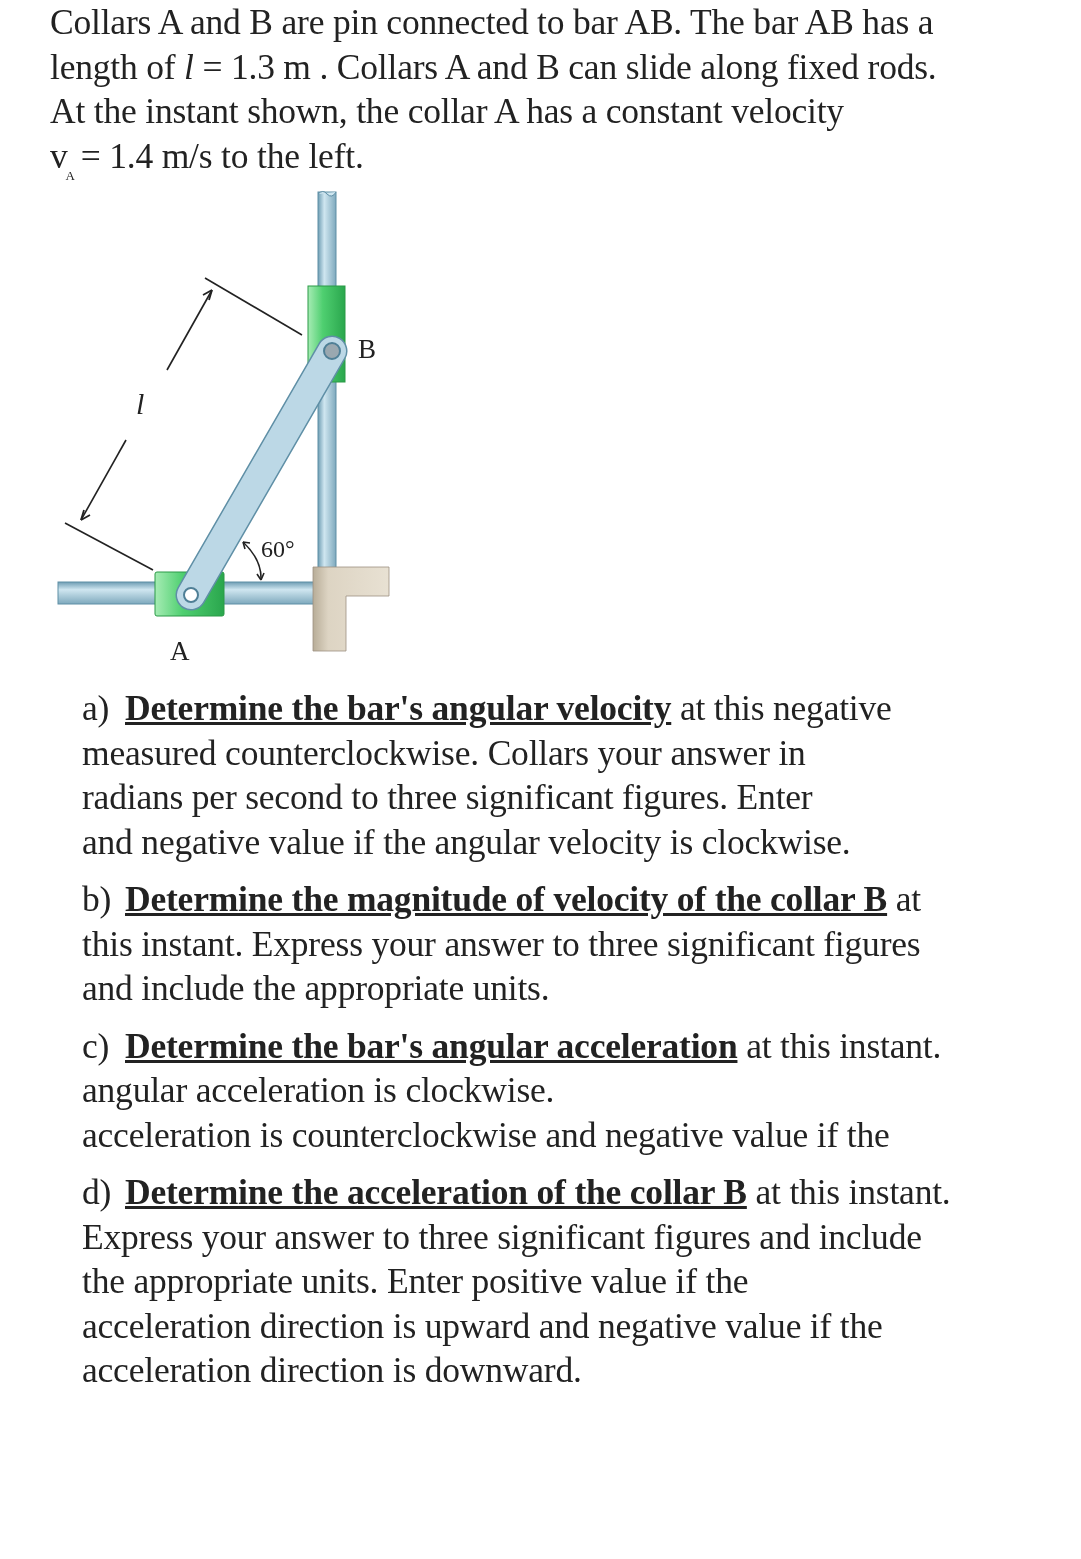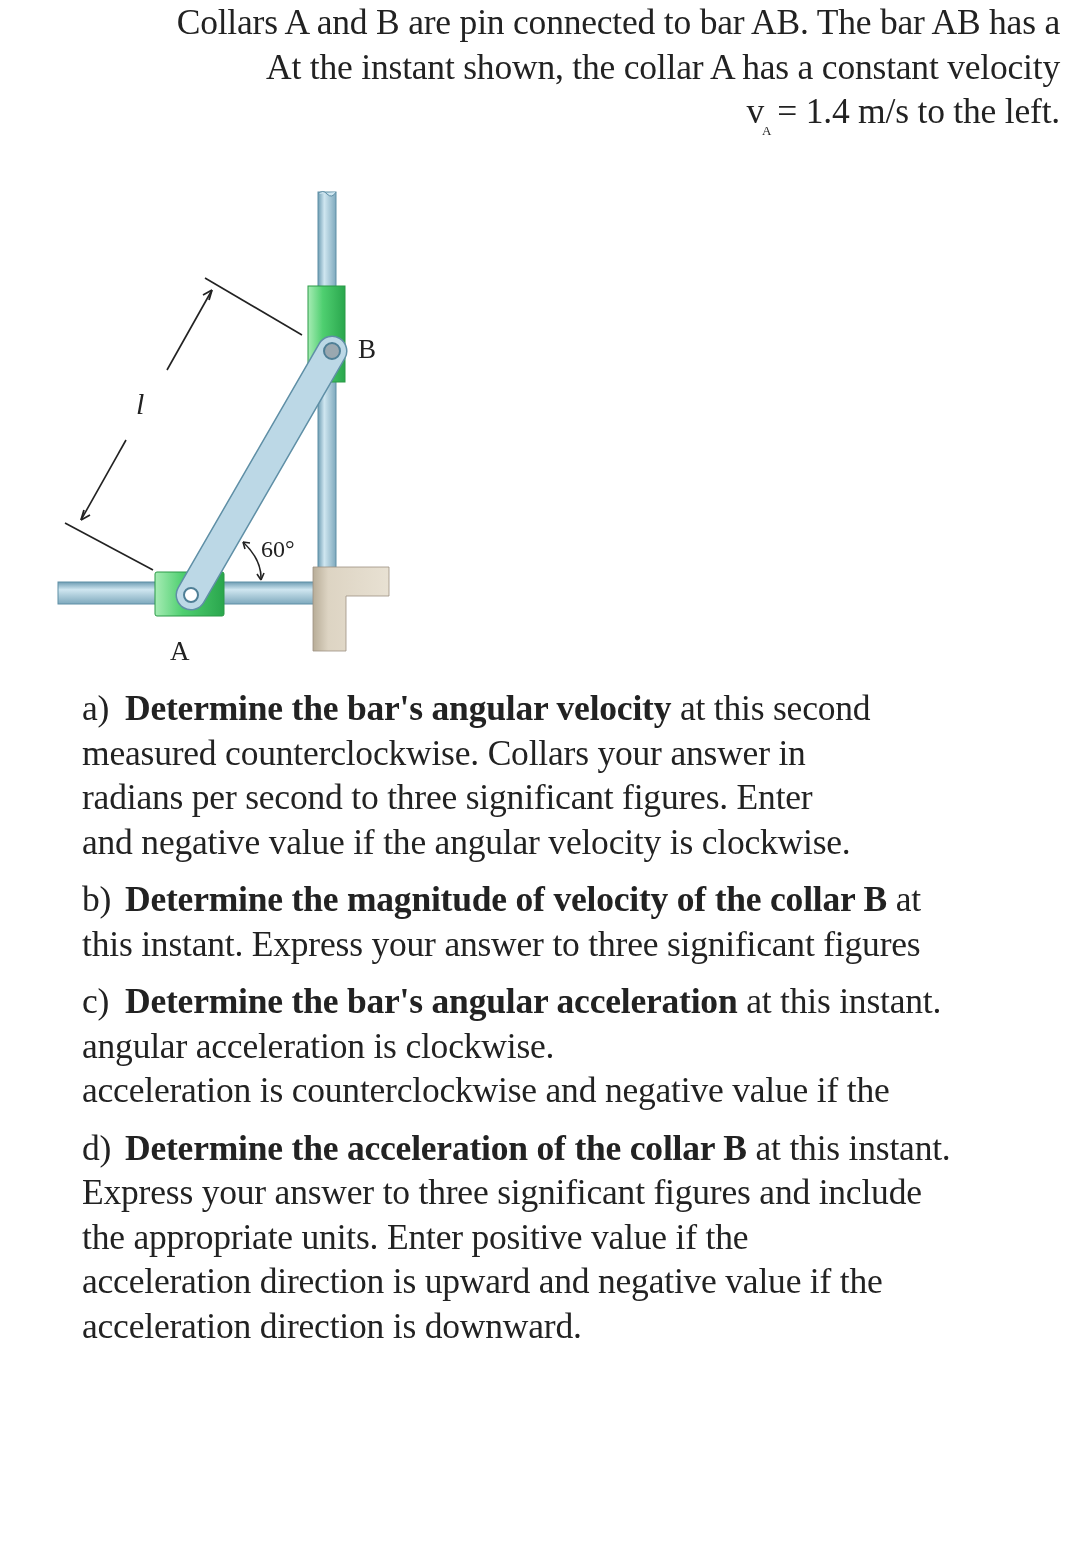--- a/index.html
+++ b/index.html
@@ -5,39 +5,40 @@
     html, body { margin: 0; padding: 0; background: #ffffff; }
     body {
       width: 1081px; height: 1559px; position: relative; overflow: hidden;
       font-family: "Liberation Serif", "DejaVu Serif", serif;
       color: #222222;
     }
     .intro {
       position: absolute; left: 50px; top: 0px; width: 1010px;
       font-size: 35.5px; line-height: 44.5px; letter-spacing: -0.2px;
     }
-    .intro .line { display: block; white-space: nowrap; text-align: right; }
+    .intro .line { display: block; white-space: nowrap; }
     .sub { font-size: 13px; position: relative; top: 12px; margin-left: -2px; margin-right: 6px; }
     .ital { font-style: italic; }
     .figure { position: absolute; left: 40px; top: 180px; width: 380px; height: 490px; }
     .figure svg { display: block; }
     .questions { position: absolute; left: 82px; top: 686px; width: 980px; }
     .q {
       font-size: 35.5px; line-height: 44.5px; letter-spacing: -0.2px;
       padding-left: 43px; text-indent: -43px; margin-bottom: 13px;
     }
     .q .lbl { display: inline-block; width: 43px; text-indent: 0; }
-    .q b { font-weight: bold; }
+    .q b { font-weight: bold; text-decoration: underline; }
     .q .l { display: block; white-space: nowrap; }
   </style>
 </head>
 <body>
 
 <div class="intro">
   <span class="line">Collars A and B are pin connected to bar AB. The bar AB has a</span>
+  <span class="line"><span>length of </span><span class="ital">l</span><span> = 1.3 m . Collars A and B can slide along fixed rods.</span></span>
   <span class="line">At the instant shown, the collar A has a constant velocity</span>
   <span class="line"><span>v</span><span class="sub">A</span><span>= 1.4 m/s to the left.</span></span>
 </div>
 
 <div class="figure">
   <svg width="380" height="490" viewBox="0 0 380 490" xmlns="http://www.w3.org/2000/svg">
     <defs>
       <linearGradient id="rodV" x1="0" x2="1" y1="0" y2="0">
         <stop offset="0" stop-color="#6e9db3"></stop>
         <stop offset="0.35" stop-color="#cfe6f0"></stop>
@@ -105,28 +106,29 @@
     </g>
     <text x="221" y="377" font-family="Liberation Serif, serif" font-size="24" fill="#222">60°</text>
 
     <text x="318" y="178" font-family="Liberation Serif, serif" font-size="27" fill="#222">B</text>
     <text x="130" y="480" font-family="Liberation Serif, serif" font-size="27" fill="#222">A</text>
   </svg>
 </div>
 
 <div class="questions">
   <div class="q">
-    <span class="lbl">a)</span><b>Determine the bar's angular velocity</b><span> at this second</span>
+    <span class="lbl">a)</span><b>Determine the bar's angular velocity</b><span> at this negative</span>
     <span class="l">measured counterclockwise. Collars your answer in</span>
     <span class="l">radians per second to three significant figures. Enter</span>
     <span class="l">and negative value if the angular velocity is clockwise.</span>
   </div>
   <div class="q">
     <span class="lbl">b)</span><b>Determine the magnitude of velocity of the collar B</b><span> at</span>
     <span class="l">this instant. Express your answer to three significant figures</span>
+    <span class="l">and include the appropriate units.</span>
   </div>
   <div class="q">
     <span class="lbl">c)</span><b>Determine the bar's angular acceleration</b><span> at this instant.</span>
     <span class="l">angular acceleration is clockwise.</span>
     <span class="l">acceleration is counterclockwise and negative value if the</span>
   </div>
   <div class="q">
     <span class="lbl">d)</span><b>Determine the acceleration of the collar B</b><span> at this instant.</span>
     <span class="l">Express your answer to three significant figures and include</span>
     <span class="l">the appropriate units. Enter positive value if the</span>

